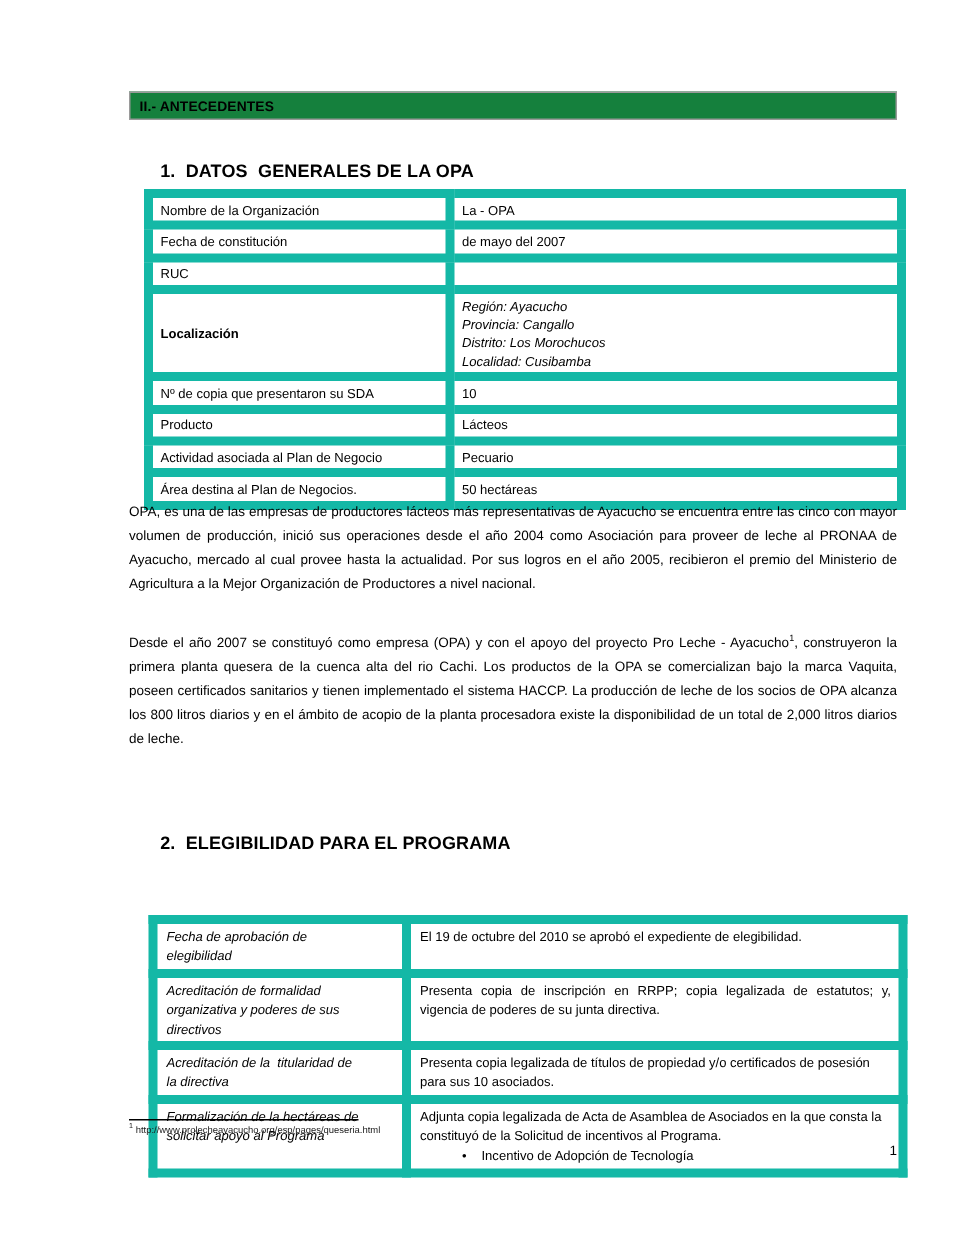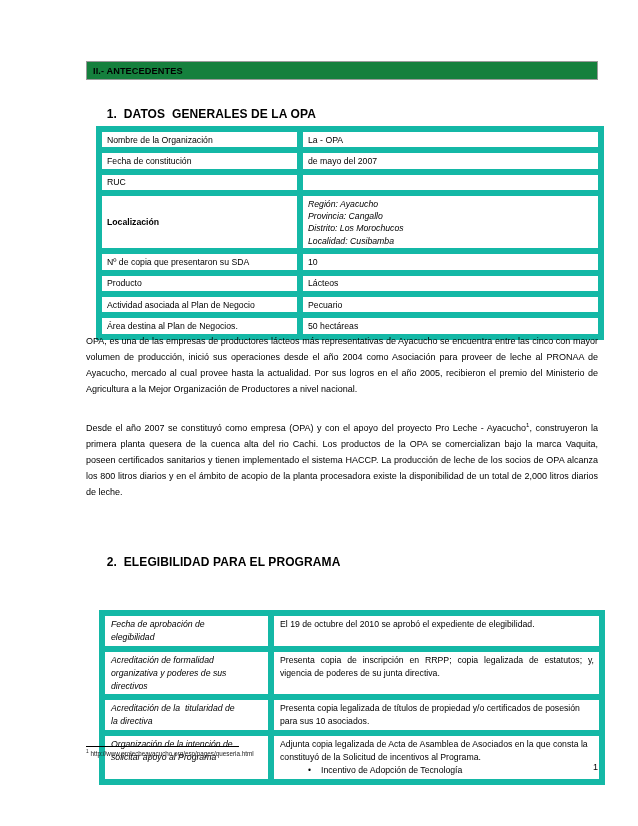--- a/index.html
+++ b/index.html
@@ -256,21 +256,21 @@
       </tr>
       <tr>
         <td class="cell-lines">
           <div>Acreditación de la  titularidad de</div>
           <div>la directiva</div>
         </td>
         <td>Presenta copia legalizada de títulos de propiedad y/o certificados de posesión para sus 10 asociados.</td>
       </tr>
       <tr>
         <td class="cell-lines">
-          <div>Organización de la intención de</div>
+          <div>Formalización de la hectáreas de</div>
           <div>solicitar apoyo al Programa</div>
         </td>
         <td>
           <div>Adjunta copia legalizada de Acta de Asamblea de Asociados en la que consta la constituyó de la Solicitud de incentivos al Programa.</div>
           <div class="bullet-line">
             <span class="bullet-dot">•</span>
             <span class="bullet-text">Incentivo de Adopción de Tecnología</span>
           </div>
         </td>
       </tr>

